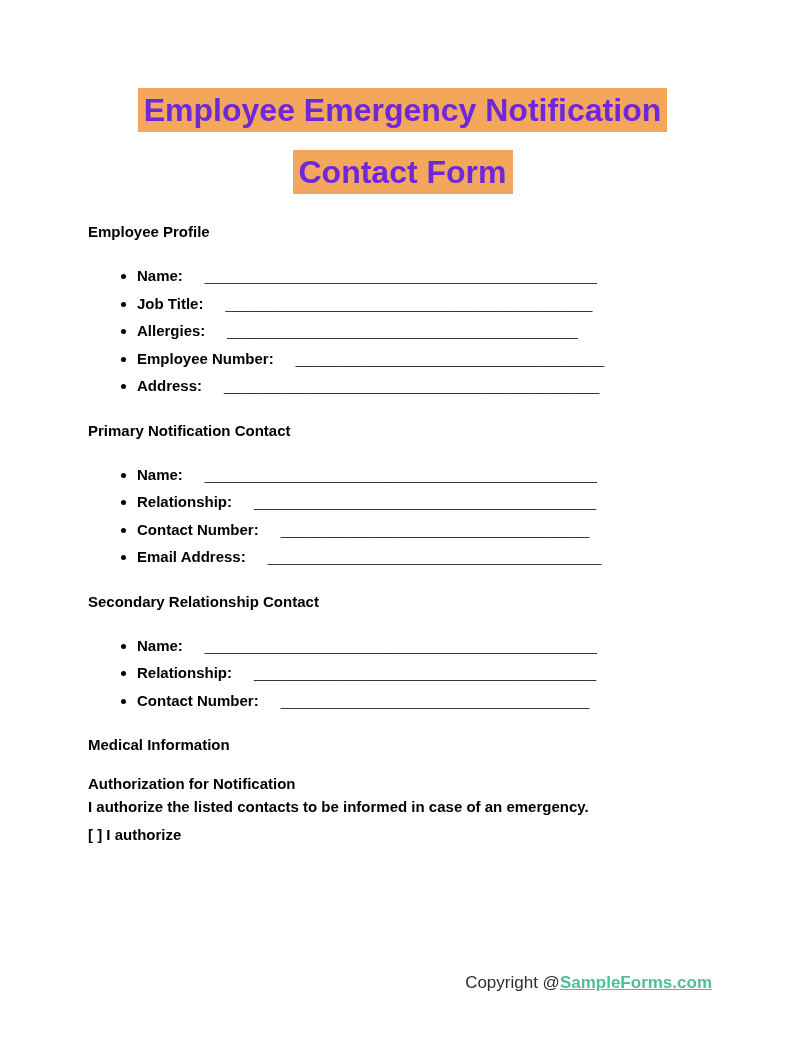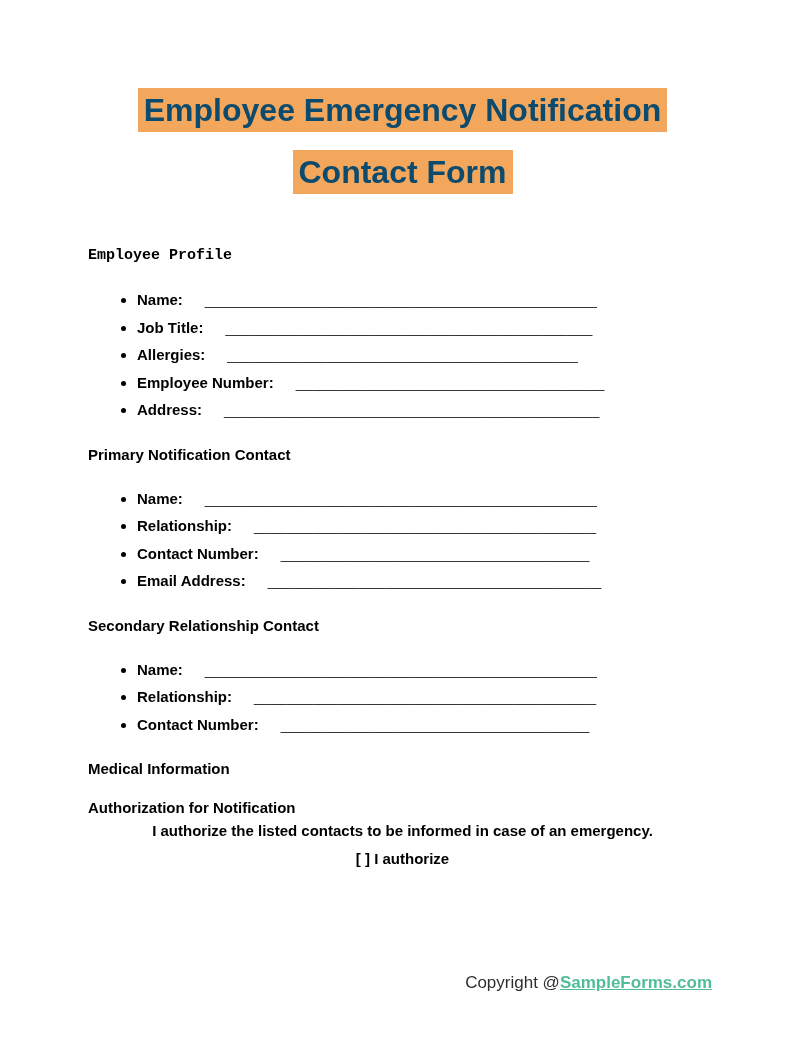--- a/index.html
+++ b/index.html
@@ -12,37 +12,37 @@
     font-family: "Liberation Sans", sans-serif;
     color: #000000;
     overflow: hidden;
   }
   .title-block {
     margin-top: 79px;
     text-align: center;
     font-size: 32px;
     font-weight: 700;
     line-height: 62px;
-    color: #0c4a6e;
+    color: #6d28d9;
   }
   .hl {
     background: #F3A75C;
     padding: 4px 6px;
   }
   .content {
     padding: 0 88px;
   }
   h3.section-heading {
     font-size: 15px;
     font-weight: 700;
     margin: 22px 0 0 0;
     line-height: 17px;
     color: #000000;
   }
-  h3.first-heading { margin-top: 44px; font-family: Liberation Mono, monospace; }
+  h3.first-heading { margin-top: 20px; }
   ul.field-list {
     list-style: disc;
     margin: 22px 0 0 0;
     padding: 0 0 0 49px;
   }
   ul.field-list li {
     font-size: 15px;
     font-weight: 700;
     line-height: 27.5px;
     color: #000000;
@@ -51,28 +51,26 @@
     font-weight: 400;
     color: #2b2b2b;
     margin-left: 22px;
     white-space: nowrap;
   }
   p.auth-statement {
     font-size: 15px;
     font-weight: 700;
     line-height: 27.5px;
     margin: 1px 0 0 0;
-    text-align: center;
   }
   p.auth-check {
     font-size: 15px;
     font-weight: 700;
     line-height: 27.5px;
     margin: 0;
-    text-align: center;
   }
   .footer {
     position: absolute;
     right: 93px;
     bottom: 44px;
     font-size: 17px;
     color: #2e2e2e;
     white-space: nowrap;
   }
   .footer a.link {

